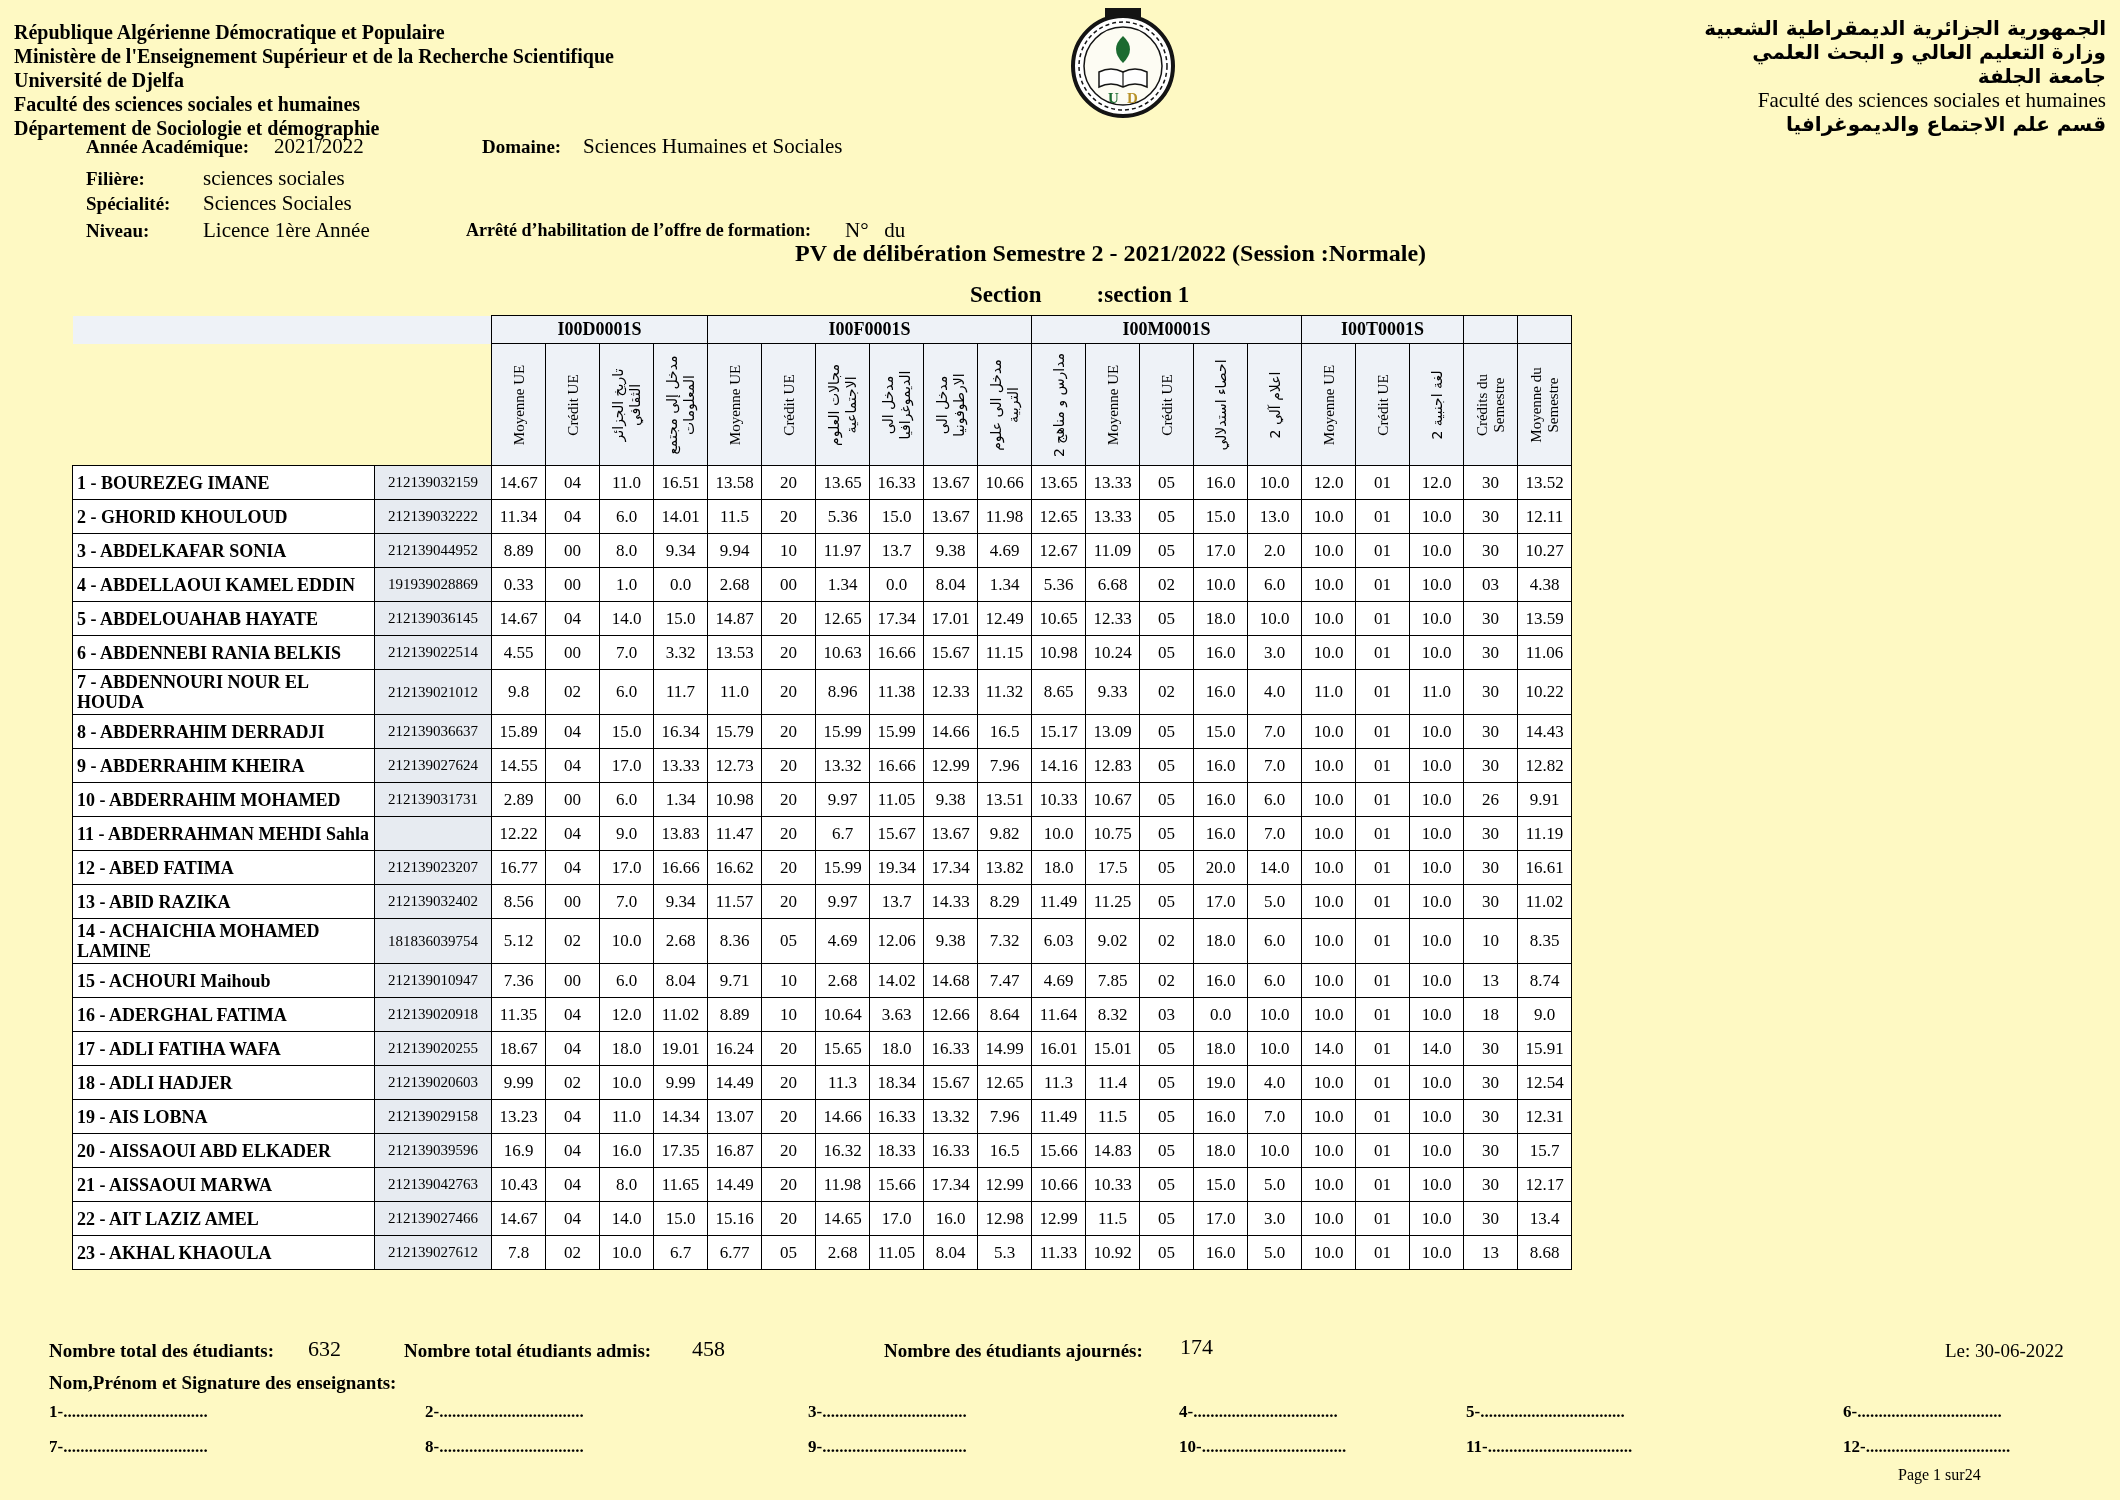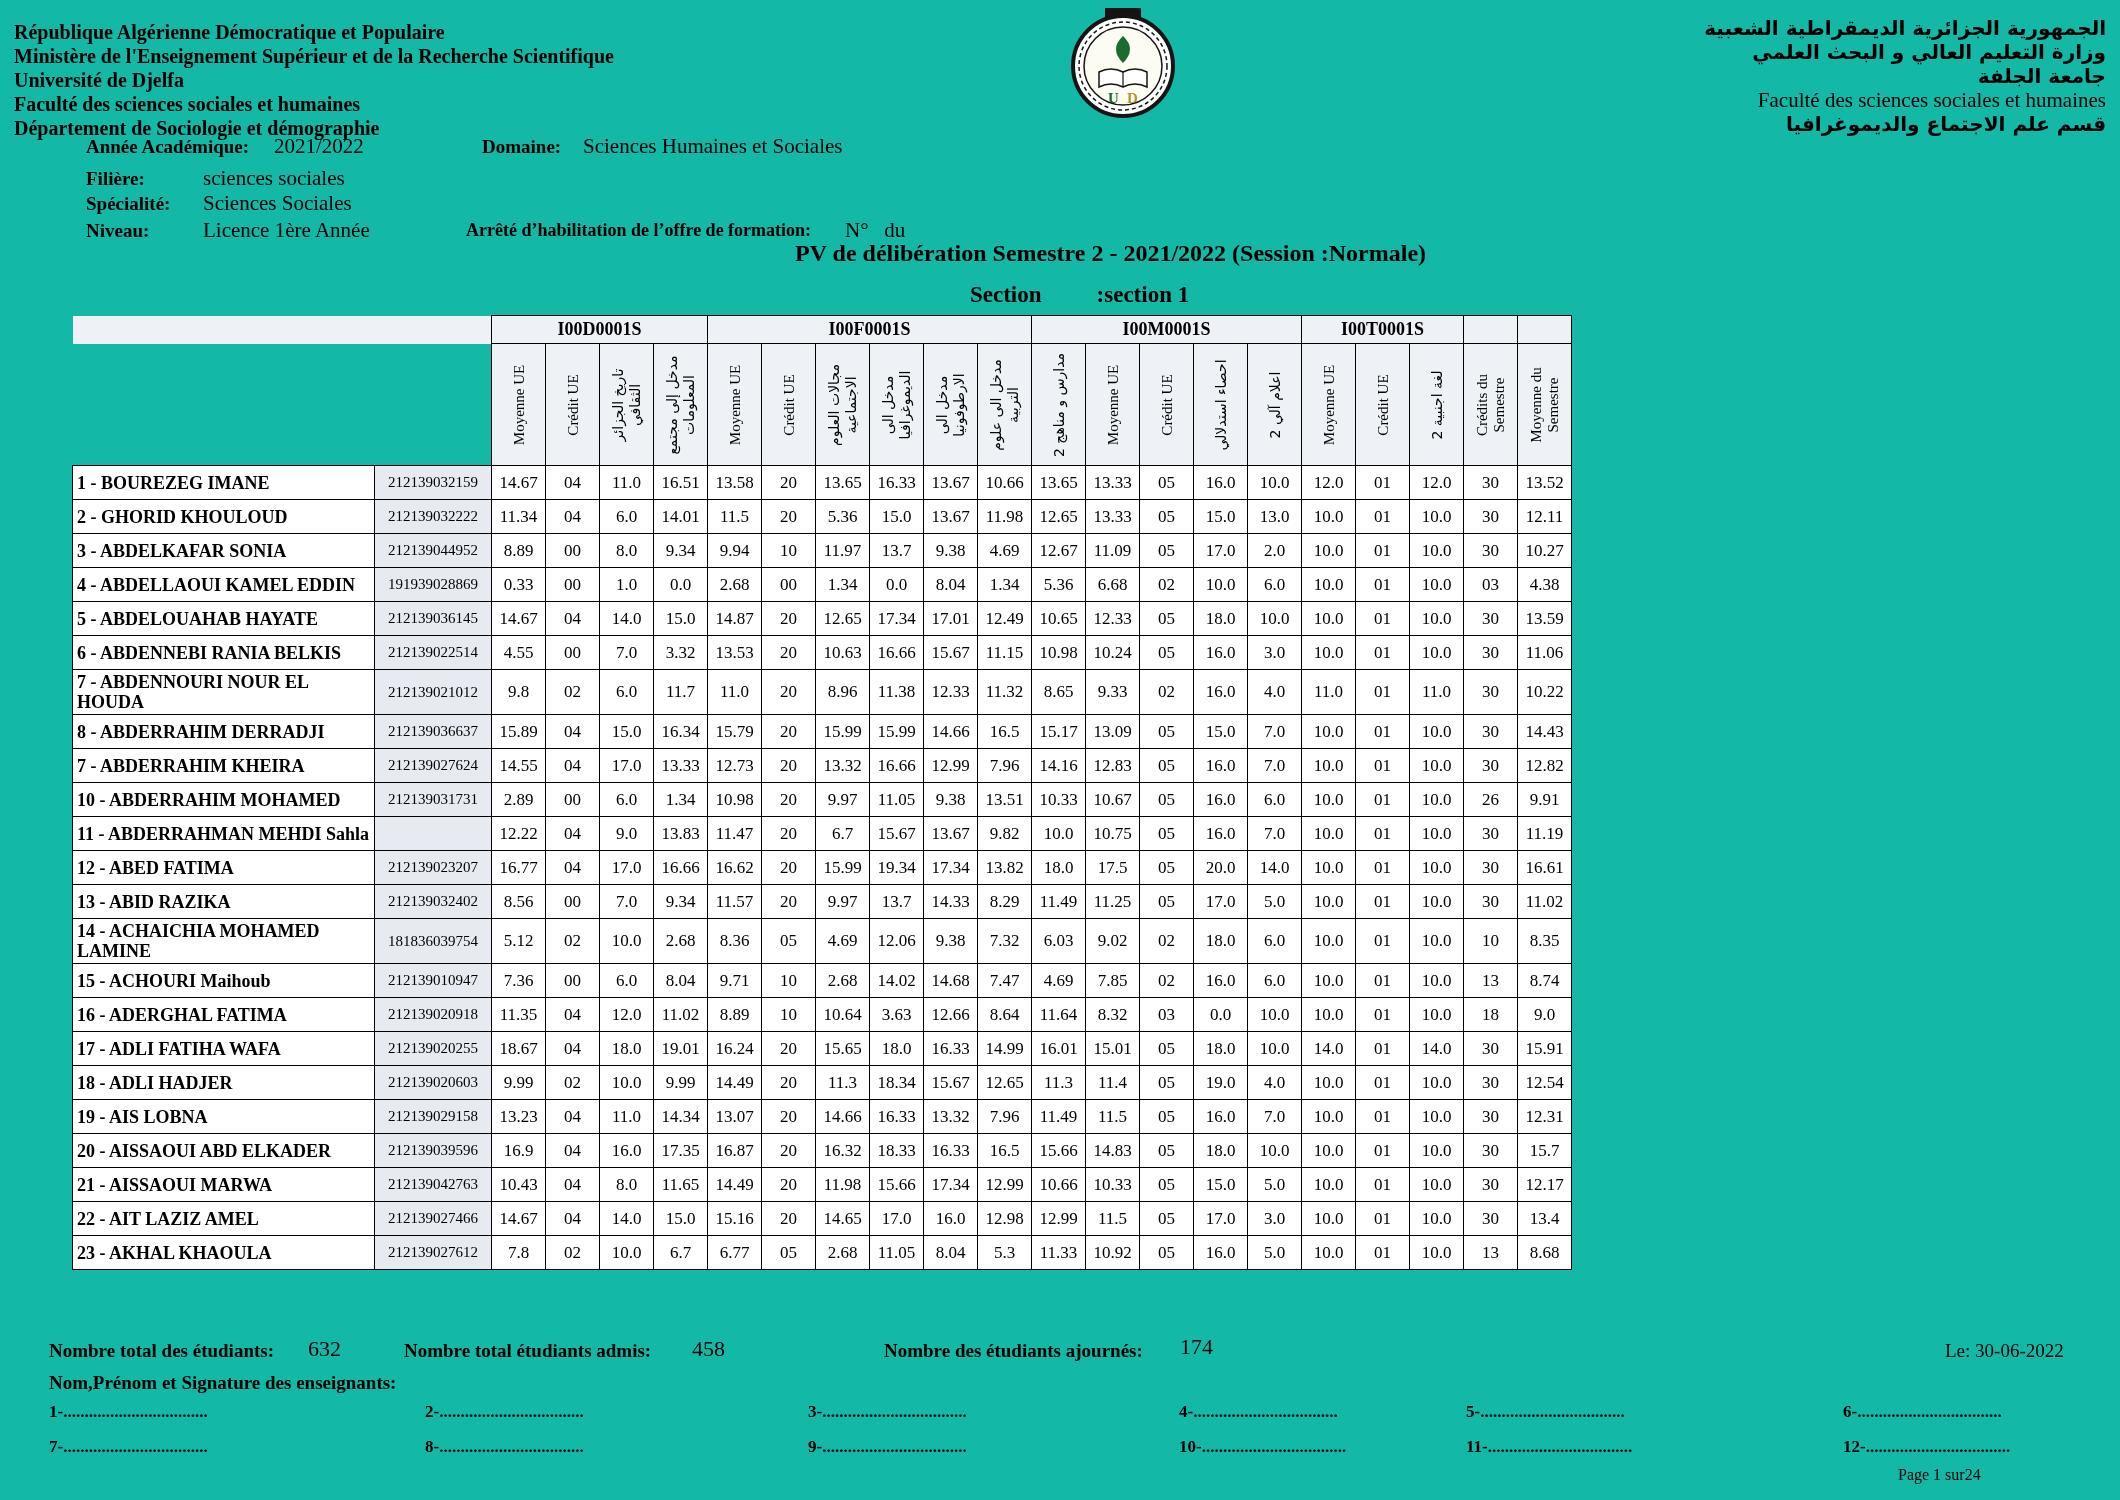--- a/index.html
+++ b/index.html
@@ -1,19 +1,19 @@
 <!DOCTYPE html>
 <html><head>
 <meta charset="utf-8">
 <style>
   html,body{margin:0;padding:0;background:#888;}
   .page{
     position:relative;
     width:2120px;height:1500px;
-    background:#14b8a6;
+    background:#fef9c3;
     font-family:"Liberation Serif", serif;
     color:#000;
     overflow:hidden;
   }
   .ar{font-family:"DejaVu Sans", sans-serif;direction:rtl;}
   
   .hdr-left{position:absolute;left:14px;top:20px;font-weight:bold;font-size:20px;line-height:24px;}
   .hdr-right{position:absolute;right:14px;top:16px;text-align:right;font-size:20px;line-height:24px;font-weight:bold;}
   .hdr-right .fr{font-weight:normal;font-size:21px;}
   .logo{position:absolute;left:1068px;top:8px;width:110px;height:112px;}
@@ -402,21 +402,21 @@
             <td class="gval">05</td>
             <td class="gval">15.0</td>
             <td class="gval">7.0</td>
             <td class="gval">10.0</td>
             <td class="gval">01</td>
             <td class="gval">10.0</td>
             <td class="gval">30</td>
             <td class="gval">14.43</td>
           </tr>
           <tr>
-            <td class="name">7 -  ABDERRAHIM KHEIRA</td>
+            <td class="name">9 -  ABDERRAHIM KHEIRA</td>
             <td class="sid">212139027624</td>
             <td class="gval">14.55</td>
             <td class="gval">04</td>
             <td class="gval">17.0</td>
             <td class="gval">13.33</td>
             <td class="gval">12.73</td>
             <td class="gval">20</td>
             <td class="gval">13.32</td>
             <td class="gval">16.66</td>
             <td class="gval">12.99</td>

